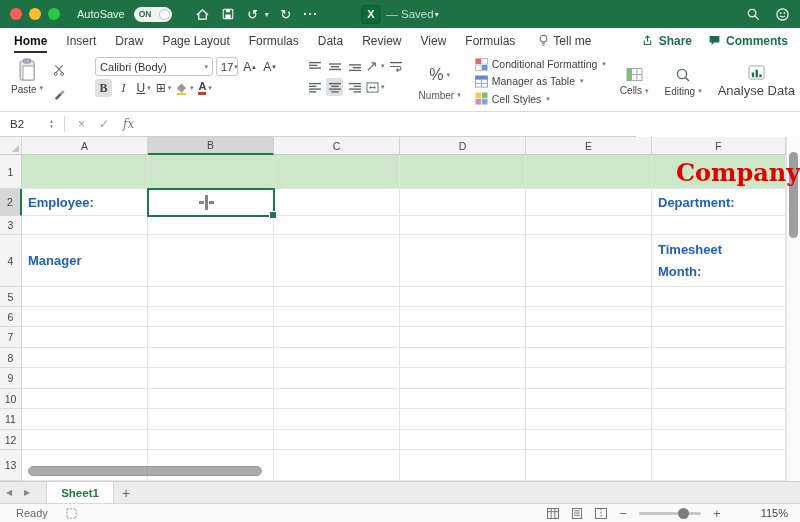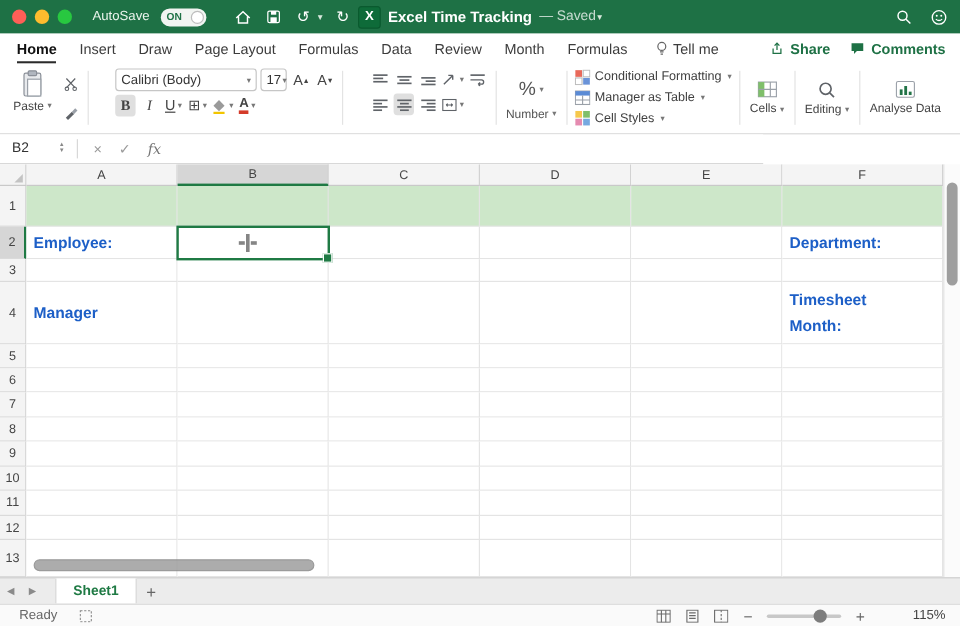--- a/index.html
+++ b/index.html
@@ -153,21 +153,20 @@
           <rect x="5.5" y="2.5" width="5" height="3.5" fill="#fff"></rect>
           <rect x="5" y="8.5" width="6" height="5" fill="#fff"></rect>
         </svg>
     </span>
     <span class="tb-ic">↺</span>
     <span class="tb-chev">▾</span>
     <span class="tb-ic">↻</span>
     <span class="tb-ic tb-more">···</span>
     <div class="tb-center">
       <span class="xlogo">X</span>
-      <span class="doc-title">Excel Time Tracking</span>
       <span class="doc-saved">— Saved</span>
       <span class="tb-chev">▾</span>
     </div>
     <div class="tb-right">
       <span>
         <svg width="15" height="15" viewBox="0 0 16 16">
             <circle cx="6.5" cy="6.5" r="4" fill="none" stroke="#fff" stroke-width="1.3"></circle>
             <line x1="9.6" y1="9.6" x2="13.5" y2="13.5" stroke="#fff" stroke-width="1.3"></line>
           </svg>
       </span>
@@ -184,21 +183,21 @@
 
   <div class="tabrow">
     <div class="tabs">
       <span class="tab active">Home</span>
       <span class="tab">Insert</span>
       <span class="tab">Draw</span>
       <span class="tab">Page Layout</span>
       <span class="tab">Formulas</span>
       <span class="tab">Data</span>
       <span class="tab">Review</span>
-      <span class="tab">Month</span>
+      <span class="tab">View</span>
       <span class="tab">Formulas</span>
       <span class="tellme">
         <svg width="11" height="13" viewBox="0 0 12 14">
             <circle cx="6" cy="5" r="3.6" fill="none" stroke="#666" stroke-width="1.1"></circle>
             <line x1="4.4" y1="10" x2="7.6" y2="10" stroke="#666" stroke-width="1.1"></line>
             <line x1="4.9" y1="12" x2="7.1" y2="12" stroke="#666" stroke-width="1.1"></line>
           </svg>
         <span>Tell me</span>
       </span>
     </div>
@@ -444,21 +443,21 @@
     </div>
     <div class="rdiv"></div>
 
     <div class="vgroup">
       <svg width="17" height="15" viewBox="0 0 18 16">
           <rect x="1" y="1" width="16" height="14" rx="1.5" fill="none" stroke="#9aa0a8"></rect>
           <rect x="4" y="8" width="2.5" height="5" fill="#217346"></rect>
           <rect x="8" y="5" width="2.5" height="8" fill="#217346"></rect>
           <rect x="12" y="10" width="2.5" height="3" fill="#217346"></rect>
         </svg>
-      <span class="vlabel" style="font-size:10px;">
+      <span class="vlabel" style="font-size:13px;">
           <span>Analyse Data</span>
         </span>
     </div>
   </div>
 
   <div class="formulabar">
     <div class="namebox">
       <span>B2</span>
       <span class="stepper">
         <i>▲</i>
@@ -603,20 +602,21 @@
           <div class="gcell" style="width: 134px;"></div>
         </div>
       </div>
     <div class="lbl lbl-emp">Employee:</div>
     <div class="lbl lbl-mgr">Manager</div>
     <div class="lbl lbl-dep">Department:</div>
     <div class="lbl lbl-ts">
       <span>Timesheet</span>
       <span>Month:</span>
     </div>
+    <div class="company">Company</div>
     <div class="selbox">
       <span class="fillhandle"></span>
     </div>
     <div class="pluscur">
         <i class="ph"></i>
         <i class="pv"></i>
       </div>
   </div>
 
   <div class="vscroll">

